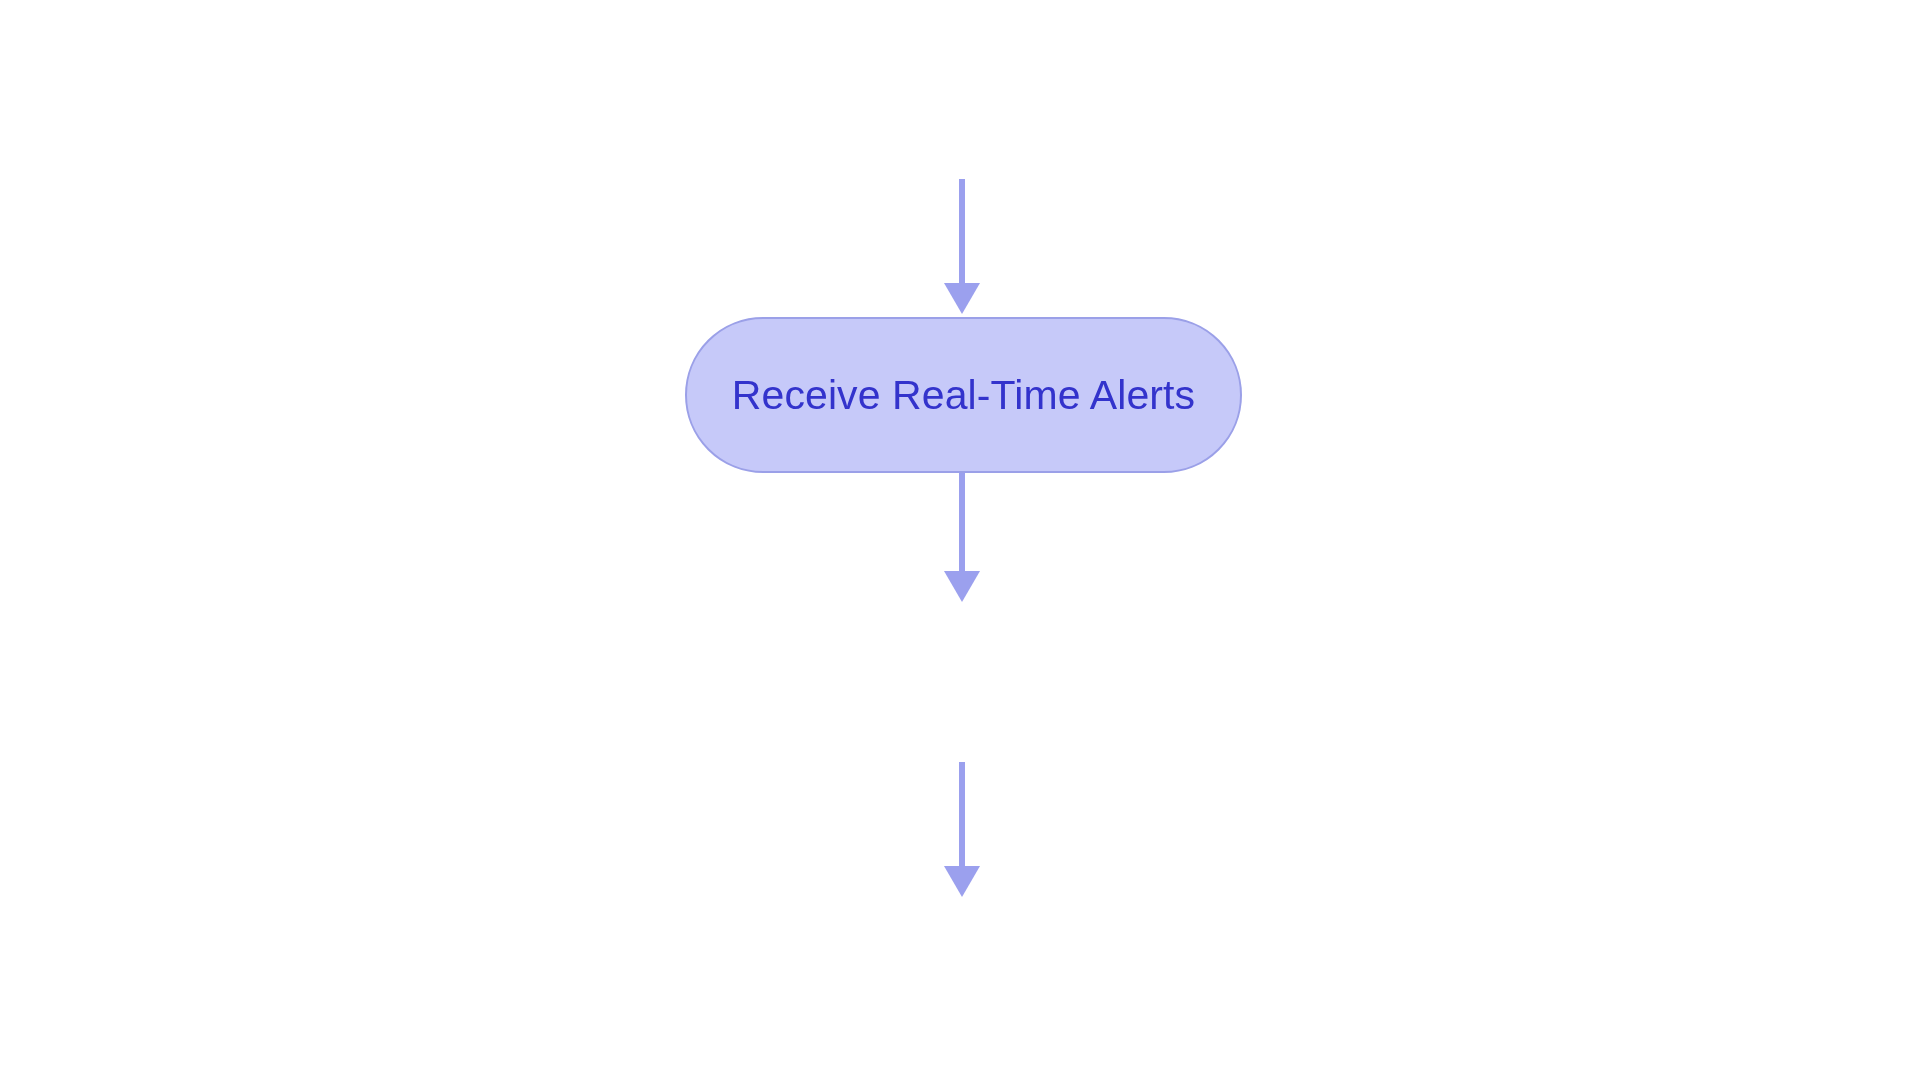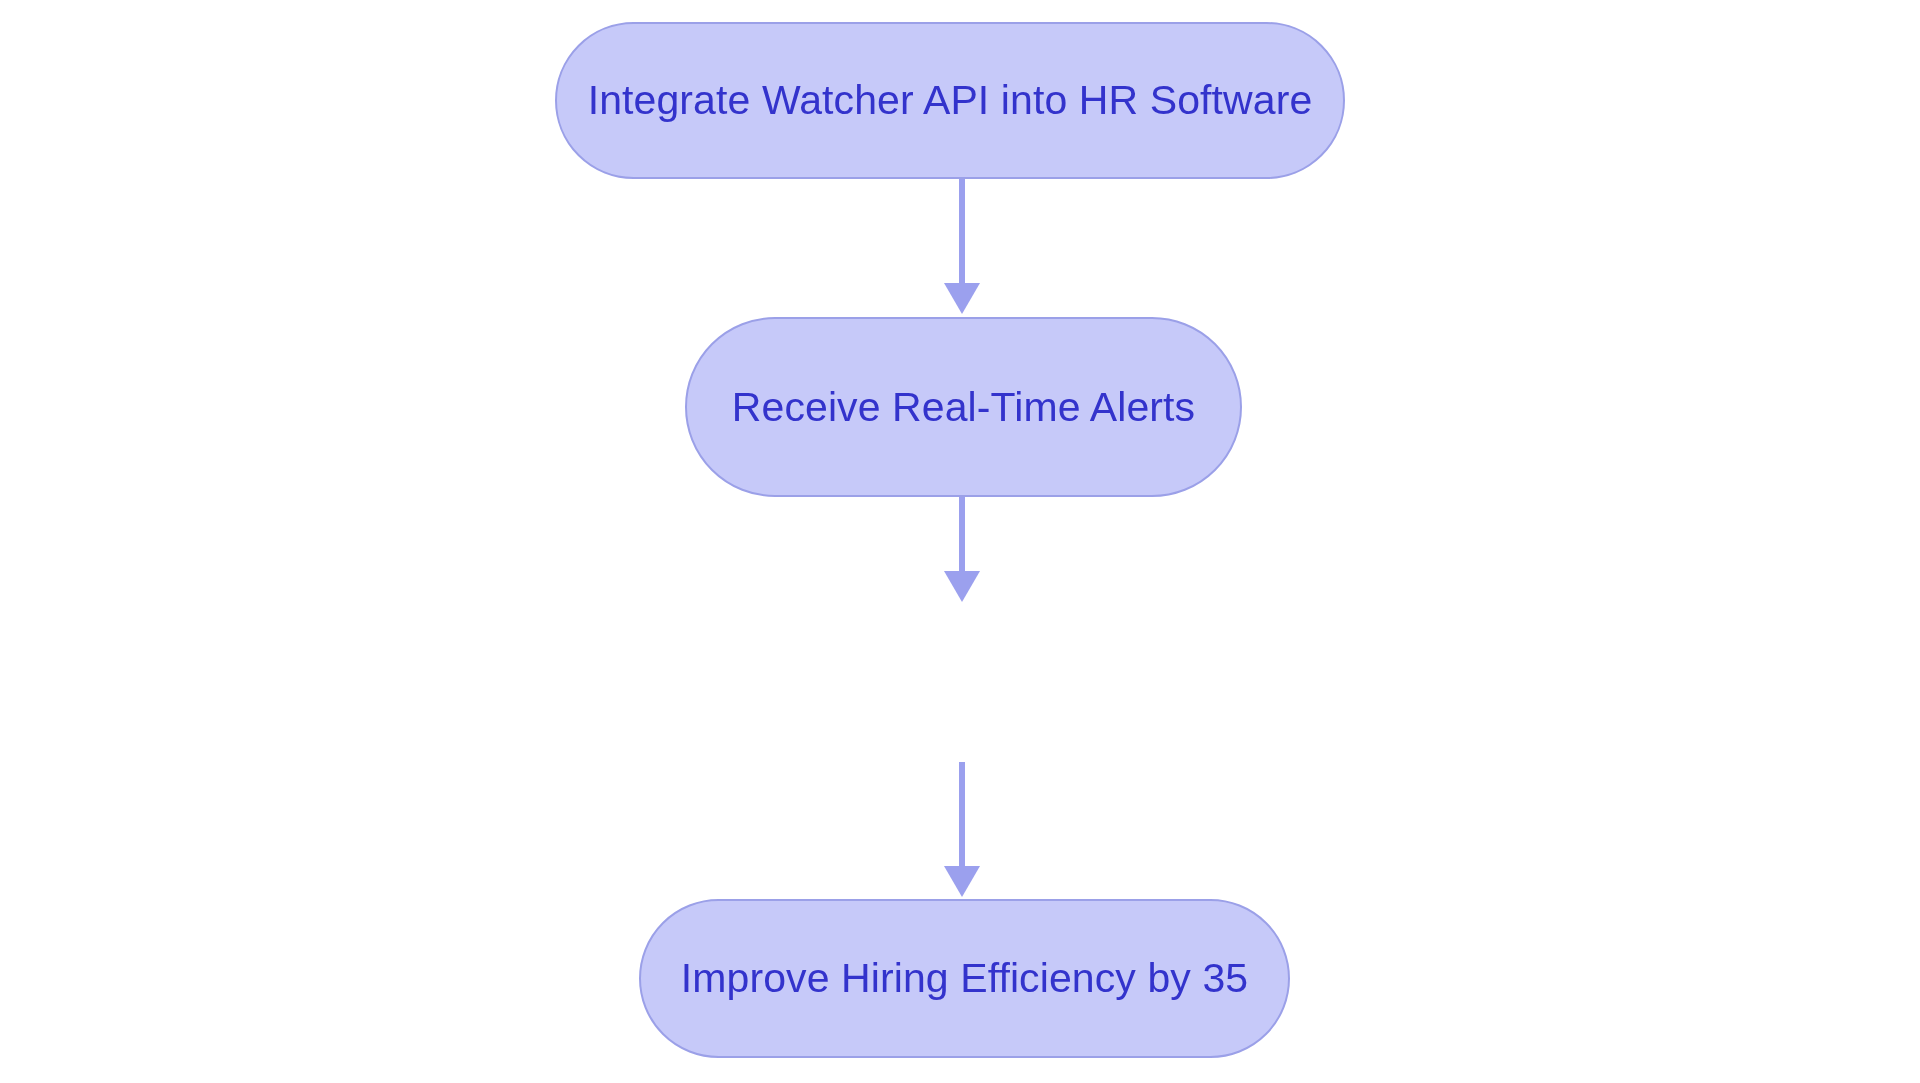--- a/index.html
+++ b/index.html
@@ -38,21 +38,21 @@
     font-size: 41px;
     font-weight: 400;
     letter-spacing: 0.1px;
     line-height: 1;
     color: #3333cc;
     font-family: "Liberation Sans", sans-serif;
   }
 
   
   #node-0 { left: 555px;  top: 22px;   width: 790px; height: 157px; }
-  #node-1 { left: 685px;  top: 317px;  width: 557px; height: 180px; text-align: center; }
+  #node-1 { left: 685px;  top: 317px;  width: 557px; height: 156px; text-align: center; }
   #node-2 { left: 630px;  top: 604px;  width: 666px; height: 158px; }
   #node-3 { left: 639px;  top: 899px;  width: 651px; height: 159px; }
 
   
   .flow-edge {
     position: absolute;
     z-index: 1;
   }
 
   .edge-line {
@@ -92,26 +92,20 @@
   <div class="flow-edge" id="edge-1">
     <div class="edge-line"></div>
     <div class="edge-arrowhead"></div>
   </div>
 
   <div class="flow-edge" id="edge-2">
     <div class="edge-line"></div>
     <div class="edge-arrowhead"></div>
   </div>
 
-  <div class="flow-node" id="node-0">
-    <span class="node-label">Integrate Watcher API into HR Software</span>
-  </div>
 
   <div class="flow-node" id="node-1">
     <span class="node-label">Receive Real-Time Alerts</span>
   </div>
 
 
-  <div class="flow-node" id="node-3">
-    <span class="node-label">Improve Hiring Efficiency by 35</span>
-  </div>
 
 </div>
 
 </body></html>

